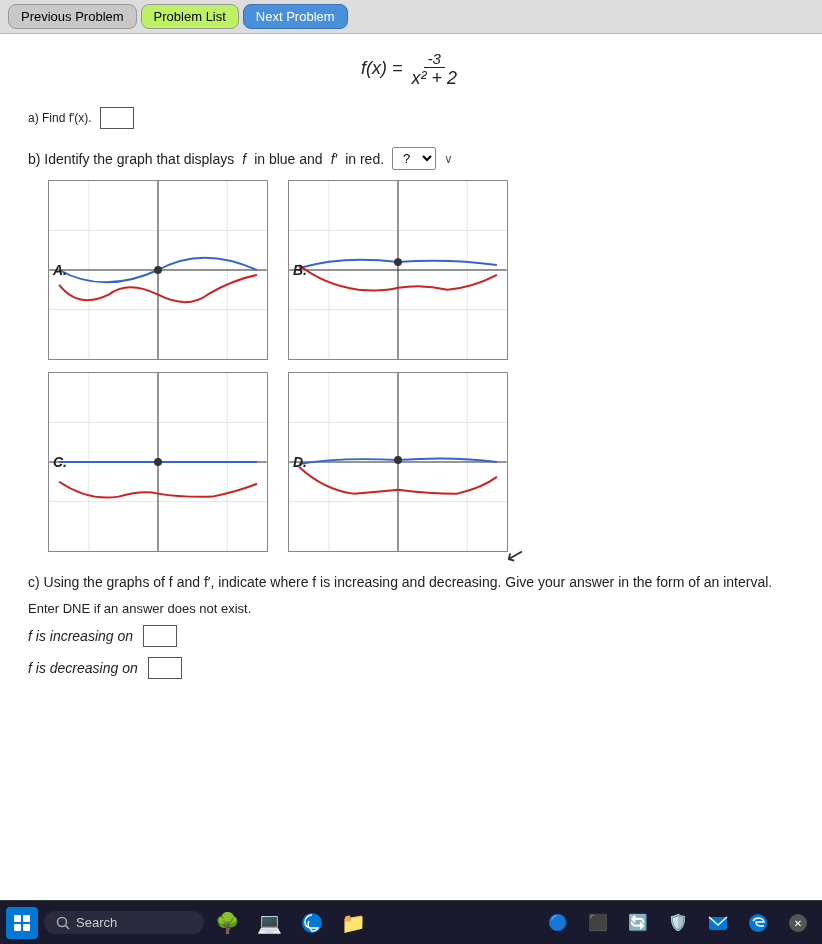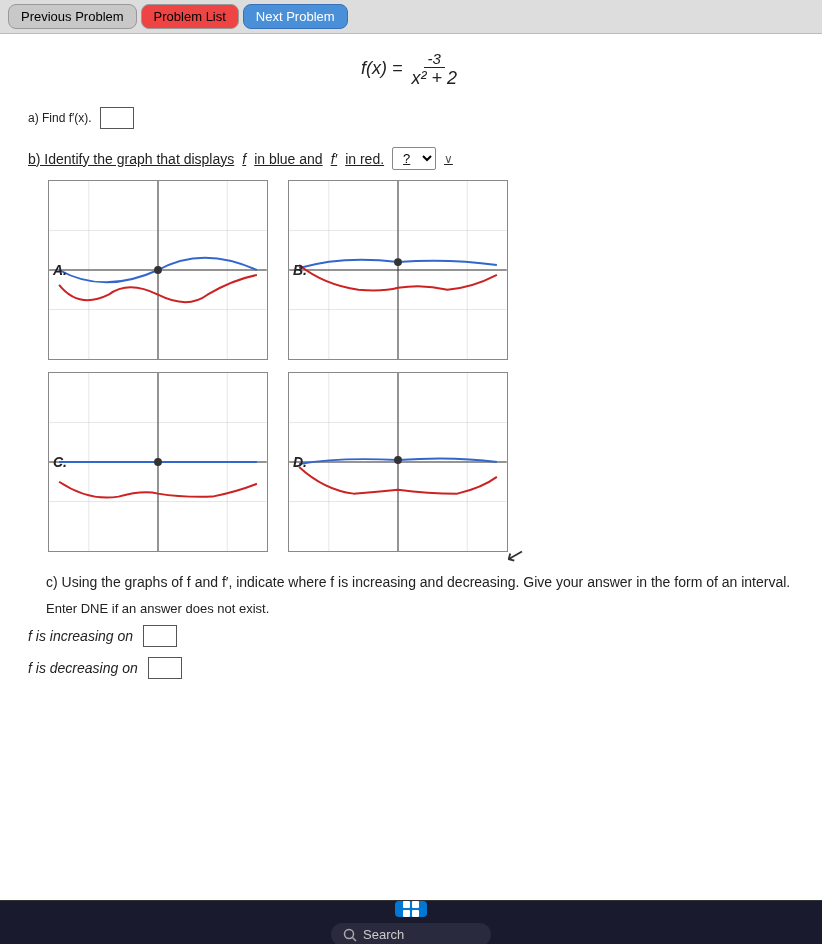--- a/index.html
+++ b/index.html
@@ -19,21 +19,21 @@
       border-bottom: 1px solid #bbb;
     }
     .top-btn {
       padding: 4px 12px;
       font-size: 13px;
       border: 1px solid #999;
       border-radius: 8px;
       cursor: pointer;
     }
     .btn-prev { background: #c8c8c8; }
-    .btn-list { background: #ef4444; text-align: center; }
+    .btn-list { background: #bef264; text-align: center; }
     .btn-next { background: #4a90d9; color: #fff; border-color: #3a70b9; text-align: right; }
 
     .main-content {
       background: #fff;
       padding: 16px 28px;
       min-height: 880px;
     }
 
     .function-display {
       text-align: center;
@@ -67,21 +67,20 @@
     .answer-box {
       display: inline-block;
       width: 34px;
       height: 22px;
       border: 1px solid #555;
       background: #fff;
     }
 
     .part-b {
       margin-bottom: 14px;
-      text-decoration: underline;
     }
     .part-b-label {
       display: flex;
       align-items: center;
       gap: 8px;
       margin-bottom: 10px;
       font-size: 14px;
     }
     .dropdown-select {
       border: 1px solid #888;
@@ -120,21 +119,20 @@
       height: 100%;
     }
 
     .part-c {
       margin-top: 10px;
       font-size: 14px;
     }
     .part-c p {
       margin-bottom: 6px;
       line-height: 1.5;
-      margin-left: 18px;
     }
     .note-section {
       margin: 8px 0;
       font-size: 13px;
       line-height: 1.6;
     }
     .note-title {
       font-weight: bold;
     }
     .note-indent {
@@ -166,21 +164,20 @@
       bottom: 0;
       left: 0;
       width: 822px;
       height: 44px;
       background: #1a1a2e;
       display: flex;
       align-items: center;
       padding: 0 6px;
       gap: 6px;
       border-top: 1px solid #333;
-      flex-direction: column;
     }
     .taskbar-start {
       width: 32px;
       height: 32px;
       background: #0078d4;
       border-radius: 4px;
       display: flex;
       align-items: center;
       justify-content: center;
     }

